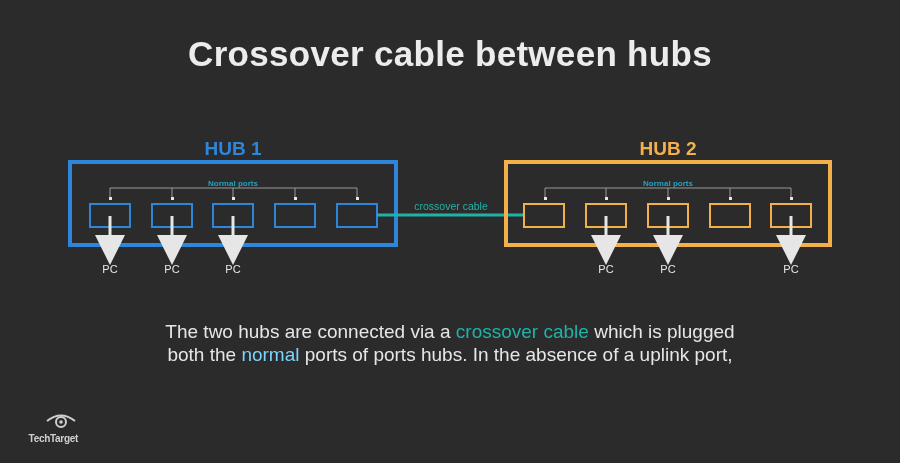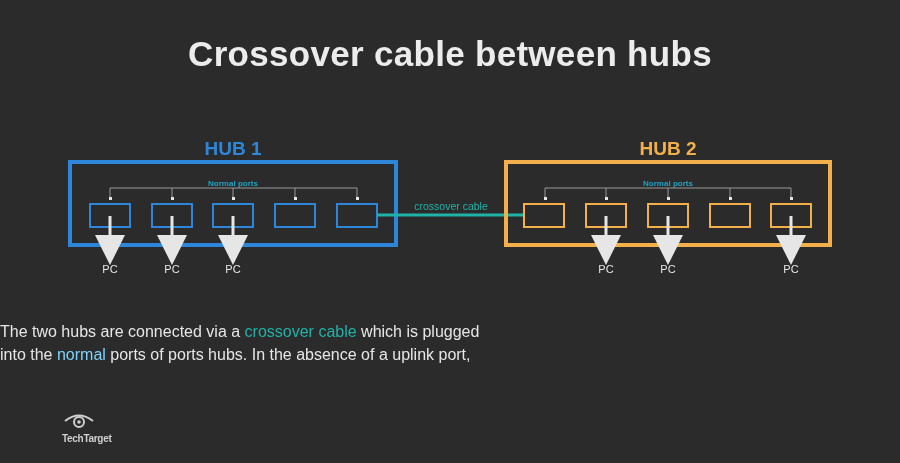--- a/index.html
+++ b/index.html
@@ -1,22 +1,22 @@
 <!DOCTYPE html>
 <html><head>
 <meta charset="utf-8">
 <style>
   html,body{margin:0;padding:0;}
   body{width:900px;height:463px;background:#2b2b2b;position:relative;overflow:hidden;font-family:"Liberation Sans","DejaVu Sans",sans-serif;}
   .title{position:absolute;left:0;top:34px;width:900px;text-align:center;color:#ececec;font-size:35px;font-weight:bold;letter-spacing:0.3px;}
   svg.diagram{position:absolute;left:0;top:0;}
-  .caption{position:absolute;left:0;top:320px;width:900px;color:#e6e6e6;font-size:16px;line-height:23px;}
+  .caption{position:absolute;left:0;top:320px;width:900px;text-align:center;color:#e6e6e6;font-size:19px;line-height:23px;}
   .hl-cable{color:#1fb3a8;}
   .hl-normal{color:#7dd3fc;}
-  .logo{position:absolute;left:22px;top:412px;width:56px;text-align:left;color:#cfcfcf;margin-left:40px;}
+  .logo{position:absolute;left:22px;top:412px;width:56px;text-align:right;color:#cfcfcf;}
   .logo-text{font-size:10px;font-weight:bold;letter-spacing:-0.3px;display:block;margin-top:1px;}
 </style>
 </head>
 <body>
 
 <div class="title">Crossover cable between hubs</div>
 
 <svg class="diagram" width="900" height="463" viewBox="0 0 900 463">
   <defs>
     <marker id="arrowhead" markerWidth="10" markerHeight="10" refX="5" refY="5" orient="auto">
@@ -94,21 +94,21 @@
     <g fill="#e6e6e6" font-size="11" font-family="Liberation Sans, sans-serif" text-anchor="middle">
       <text x="606" y="273">PC</text>
       <text x="668" y="273">PC</text>
       <text x="791" y="273">PC</text>
     </g>
   </g>
 </svg>
 
 <div class="caption">
   <div><span>The two hubs are connected via a </span><span class="hl-cable">crossover cable</span><span> which is plugged</span></div>
-  <div><span>into the </span><span class="hl-normal">normal</span><span> ports of ports hubs. In the absence of a uplink port,</span></div>
+  <div><span>both the </span><span class="hl-normal">normal</span><span> ports of ports hubs. In the absence of a uplink port,</span></div>
 </div>
 
 <div class="logo">
   <svg width="34" height="16" viewBox="0 0 34 16">
     <path d="M3,9 Q17,-2 31,9" fill="none" stroke="#cfcfcf" stroke-width="2"></path>
     <circle cx="17" cy="10" r="5" fill="none" stroke="#cfcfcf" stroke-width="2"></circle>
     <circle cx="17" cy="10" r="1.8" fill="#cfcfcf"></circle>
   </svg>
   <span class="logo-text">TechTarget</span>
 </div>

